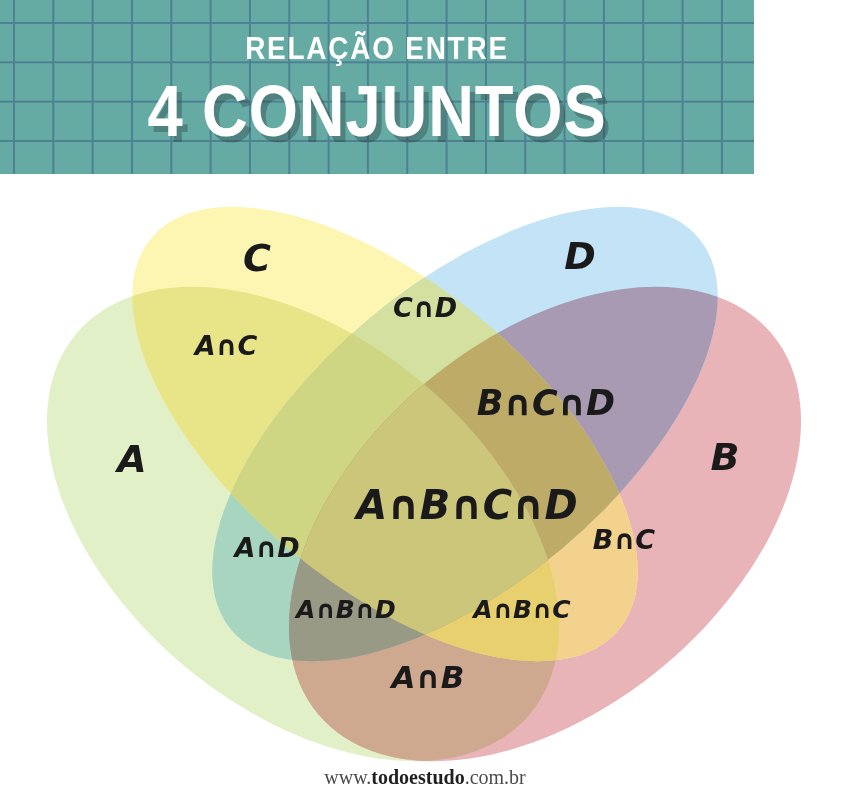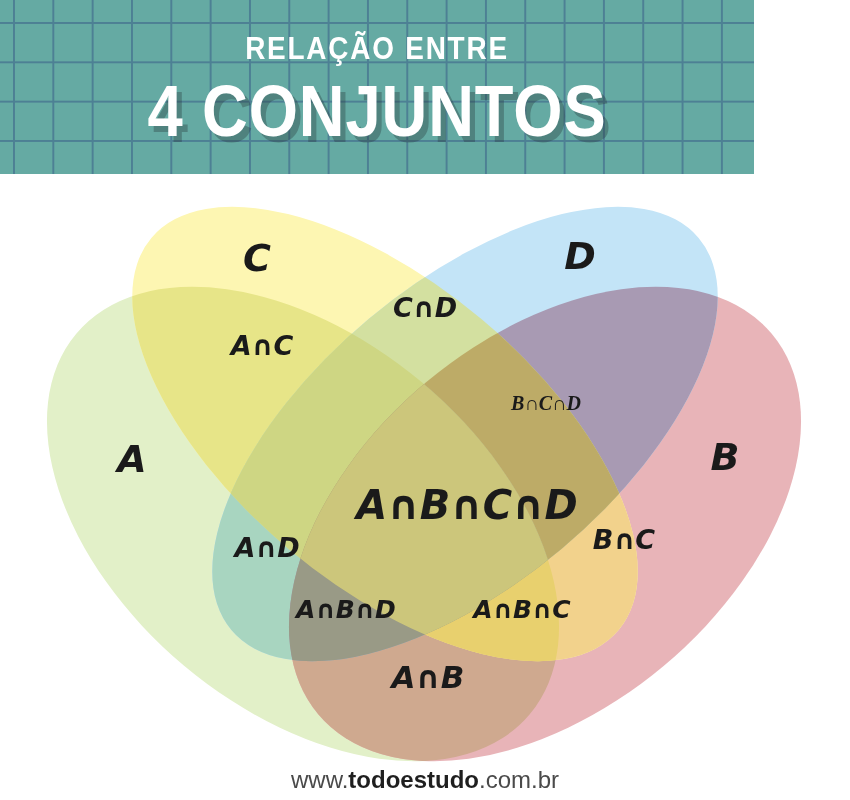--- a/index.html
+++ b/index.html
@@ -40,21 +40,21 @@
   .venn-svg{position:absolute;left:0;top:0;}
   .vlabel{
     position:absolute;transform:translate(-50%,-50%);
     font-style:italic;font-weight:600;color:#1a1a1a;
     font-family:"DejaVu Sans",sans-serif;white-space:nowrap;z-index:2;
   }
 
   
   .footer{
     position:absolute;left:0;top:766px;width:850px;text-align:center;
-    font-size:24px;color:#4a4a4a;font-family:Liberation Sans, sans-serif;
+    font-size:20px;color:#4a4a4a;font-family:Liberation Serif, serif;
     z-index:2;
   }
   .footer .brand{font-weight:bold;color:#1f1f1f;}
 </style>
 </head>
 <body>
 
 <div class="page">
 
   <div class="venn-wrap">
@@ -124,22 +124,22 @@
           </g>
         </g>
     </svg>
 
     <div class="vlabel" style="left:257px;top:258px;font-size:38px;">C</div>
     <div class="vlabel" style="left:580px;top:256px;font-size:38px;">D</div>
     <div class="vlabel" style="left:132px;top:459px;font-size:38px;">A</div>
     <div class="vlabel" style="left:725px;top:457px;font-size:38px;">B</div>
 
     <div class="vlabel" style="left:425px;top:307px;font-size:27px;">C∩D</div>
-    <div class="vlabel" style="left:226px;top:345px;font-size:27px;margin-left:36px;">A∩C</div>
-    <div class="vlabel" style="left:546px;top:403px;font-size:20px;font-family:Liberation Serif, serif;">B∩C∩D</div>
+    <div class="vlabel" style="left:226px;top:345px;font-size:27px;">A∩C</div>
+    <div class="vlabel" style="left:546px;top:403px;font-size:35px;">B∩C∩D</div>
     <div class="vlabel" style="left:467px;top:505px;font-size:40px;">A∩B∩C∩D</div>
     <div class="vlabel" style="left:255px;top:547px;font-size:27px;margin-left:12px;">A∩D</div>
     <div class="vlabel" style="left:624px;top:539px;font-size:27px;">B∩C</div>
     <div class="vlabel" style="left:346px;top:609px;font-size:25px;">A∩B∩D</div>
     <div class="vlabel" style="left:522px;top:609px;font-size:25px;">A∩B∩C</div>
     <div class="vlabel" style="left:428px;top:677px;font-size:31px;">A∩B</div>
   </div>
 
   <div class="header">
     <div class="header-inner">

